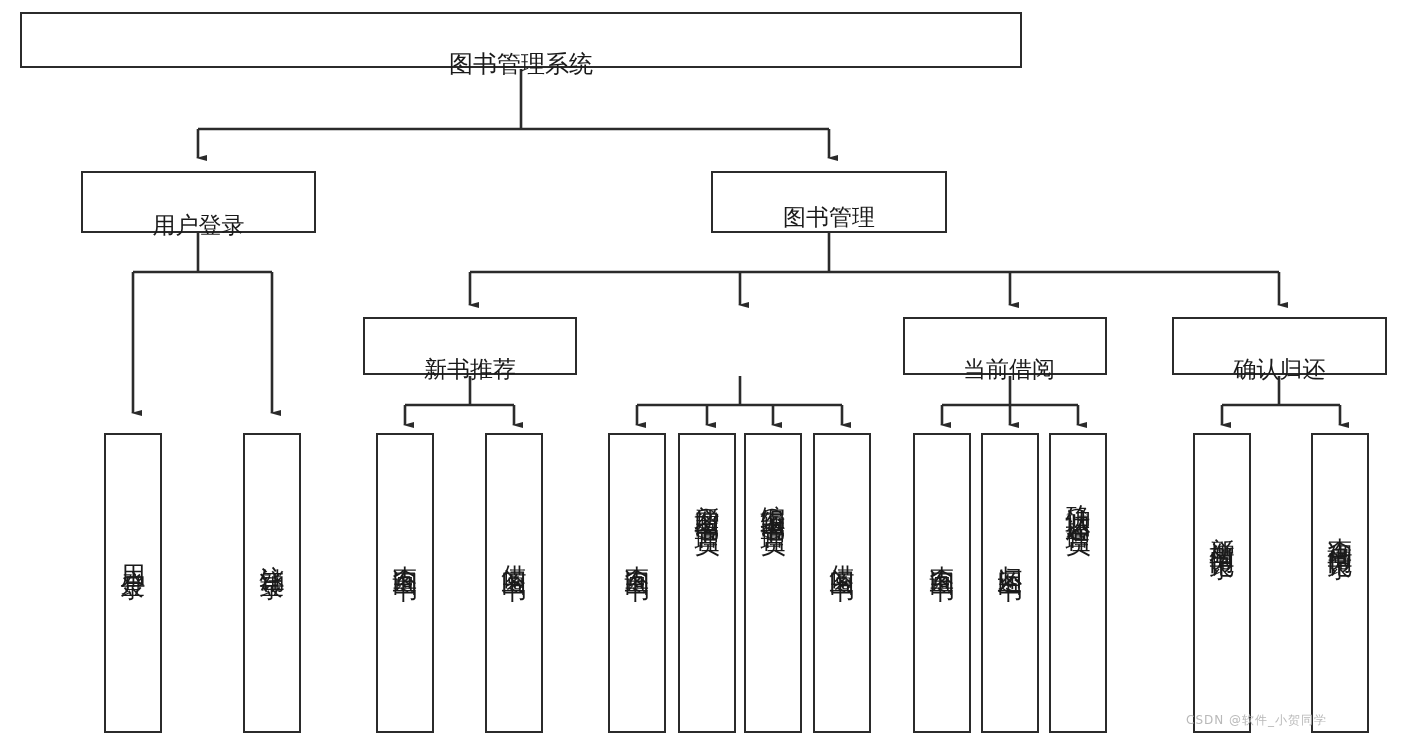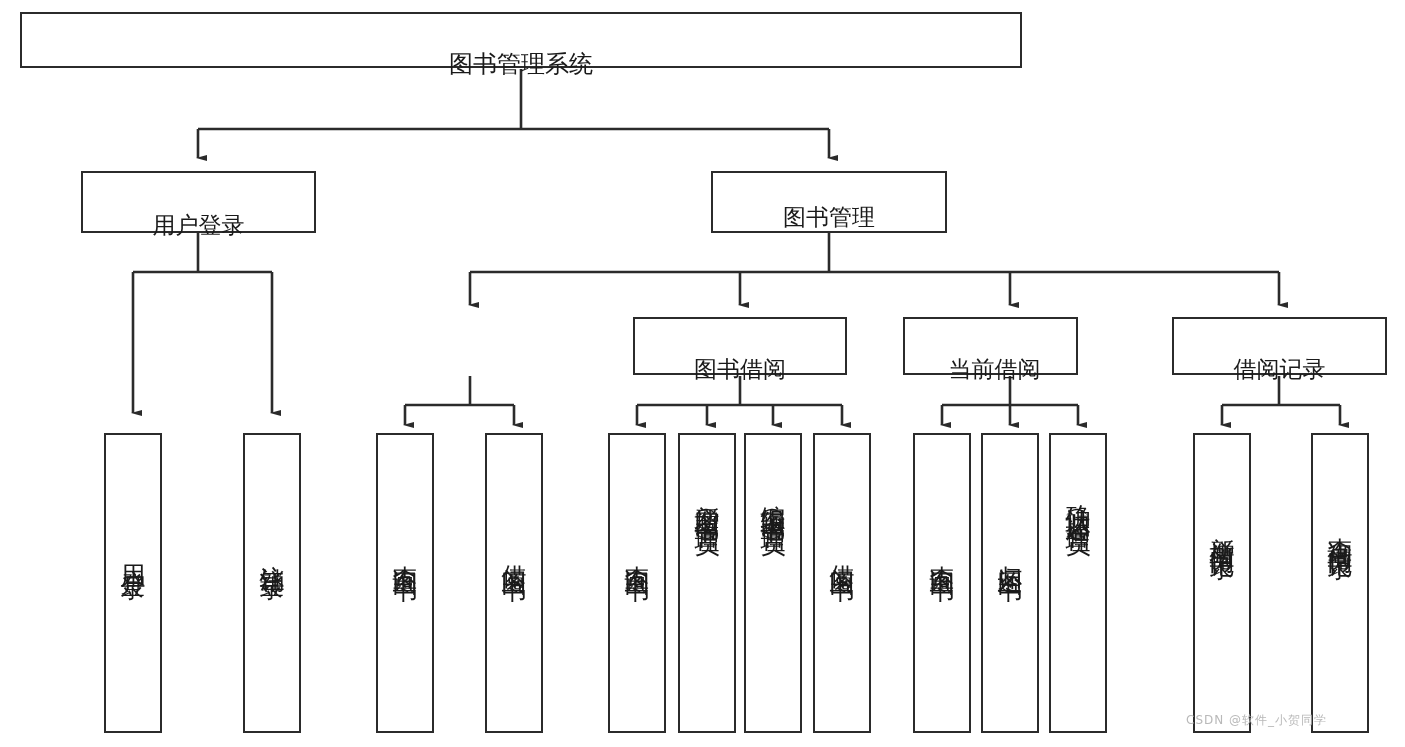--- a/index.html
+++ b/index.html
@@ -118,28 +118,28 @@
     <span class="lbl">图书管理系统</span>
   </div>
 
   <div class="node horiz" style="left:81px;top:171px;width:235px;height:62px;">
     <span class="lbl">用户登录</span>
   </div>
   <div class="node horiz" style="left:711px;top:171px;width:236px;height:62px;align-items:flex-end;">
     <span class="lbl">图书管理</span>
   </div>
 
-  <div class="node horiz" style="left:633px;top:317px;width:214px;height:58px;">
-    <span class="lbl">图书借阅</span>
+  <div class="node horiz" style="left:363px;top:317px;width:214px;height:58px;">
+    <span class="lbl">新书推荐</span>
   </div>
-  <div class="node horiz" style="left:903px;top:317px;width:175px;height:58px;padding-left:8px;">
+  <div class="node horiz" style="left:903px;top:317px;width:204px;height:58px;padding-left:8px;">
     <span class="lbl">当前借阅</span>
   </div>
   <div class="node horiz" style="left:1172px;top:317px;width:215px;height:58px;">
-    <span class="lbl">借阅记录</span>
+    <span class="lbl">确认归还</span>
   </div>
 
   <div class="node leaf mid-text" style="left:104px;top:433px;width:58px;height:300px;">
     <span class="lbl">用户登录</span>
   </div>
   <div class="node leaf mid-text" style="left:243px;top:433px;width:58px;height:300px;">
     <span class="lbl">注销登录</span>
   </div>
 
   <div class="node leaf mid-text" style="left:376px;top:433px;width:58px;height:300px;">

